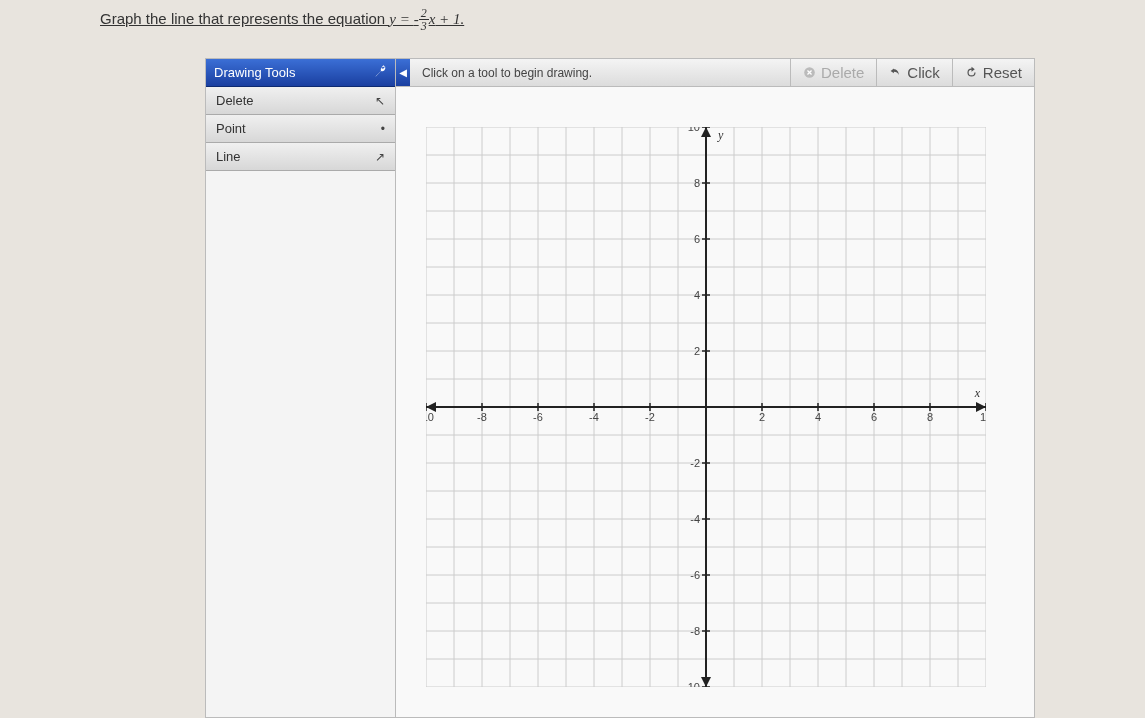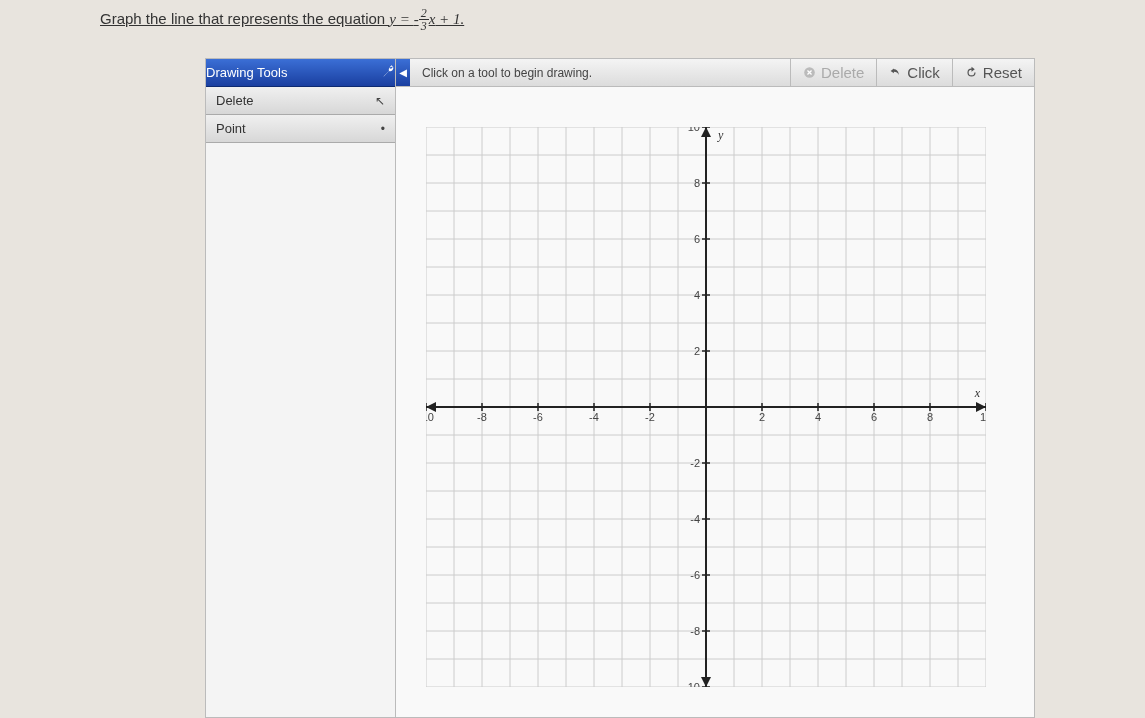--- a/index.html
+++ b/index.html
@@ -52,21 +52,21 @@
     border-right: 1px solid #bbb;
     background: #f4f4f4;
   }
   .tool-header {
     height: 28px;
     background: linear-gradient(#3b6fd6, #1a3fa0);
     color: #fff;
     font-size: 13px;
     display: flex;
     align-items: center;
-    padding: 0 0;
+    padding: 0 8px;
     border-bottom: 1px solid #0d2a70;
     justify-content: space-between;
   }
   .tool-header .wrench { font-size: 13px; color: #fff; }
   .tool-item {
     height: 28px;
     background: linear-gradient(#f0f0f0, #d7d7d7);
     border-bottom: 1px solid #aaa;
     display: flex;
     align-items: center;
@@ -164,20 +164,24 @@
           </svg>
       </span>
     </div>
     <div class="tool-item">
       <span>Delete</span>
       <span class="ticon">↖</span>
     </div>
     <div class="tool-item">
       <span>Point</span>
       <span class="ticon">•</span>
+    </div>
+    <div class="tool-item">
+      <span>Line</span>
+      <span class="ticon">↗</span>
     </div>
   </div>
 
   <div class="topbar">
     <div class="collapse-handle">
       <span>◀</span>
     </div>
     <div class="hint">Click on a tool to begin drawing.</div>
     <div class="actions">
       <div class="act-btn disabled">

